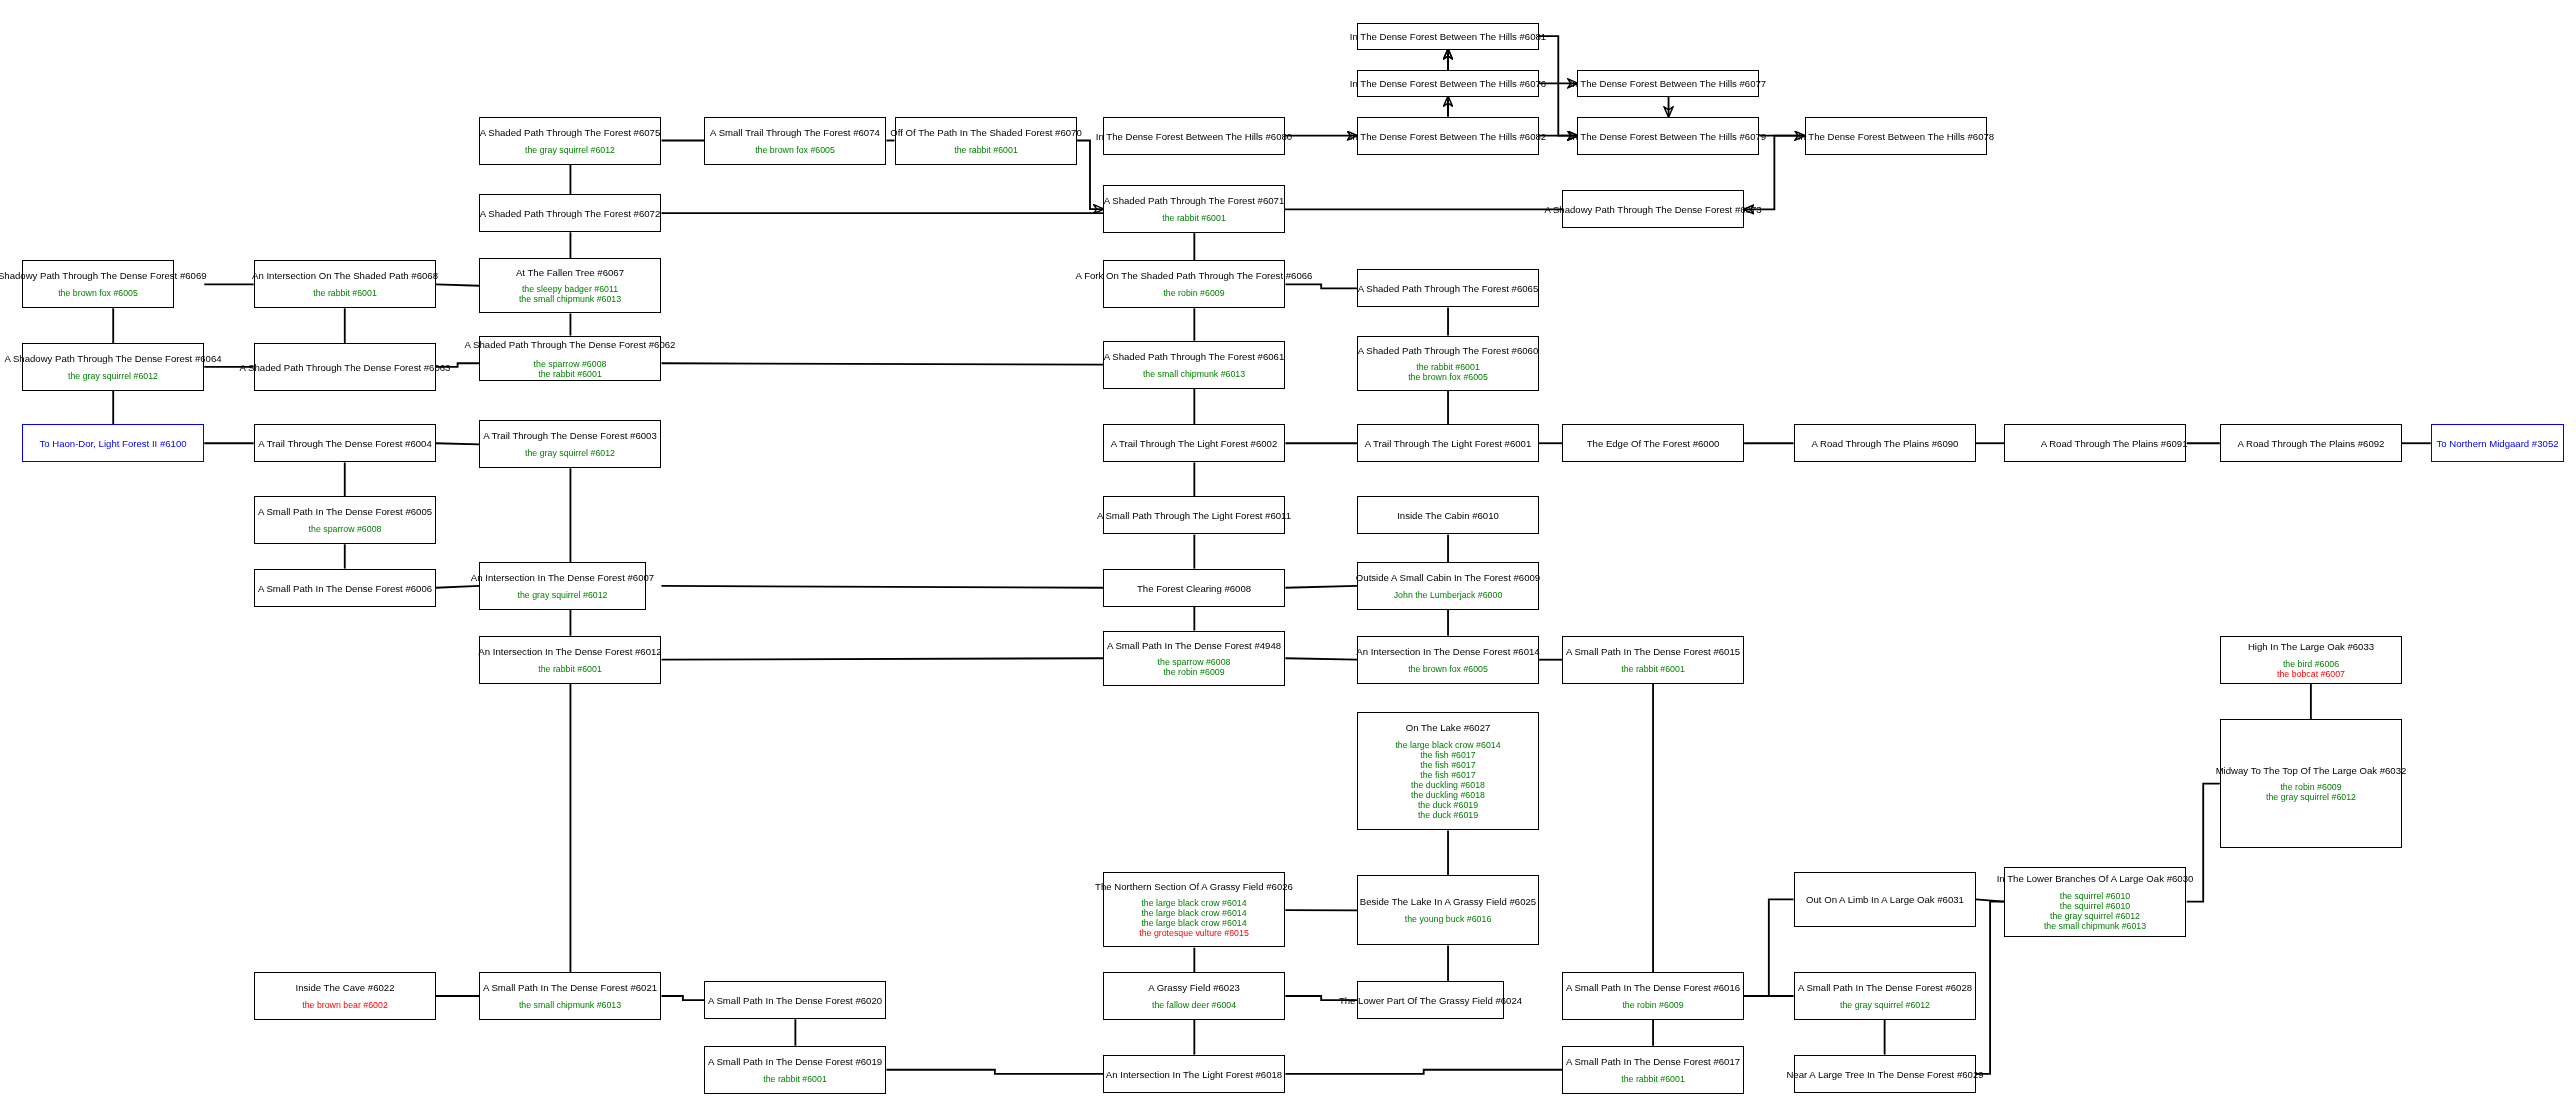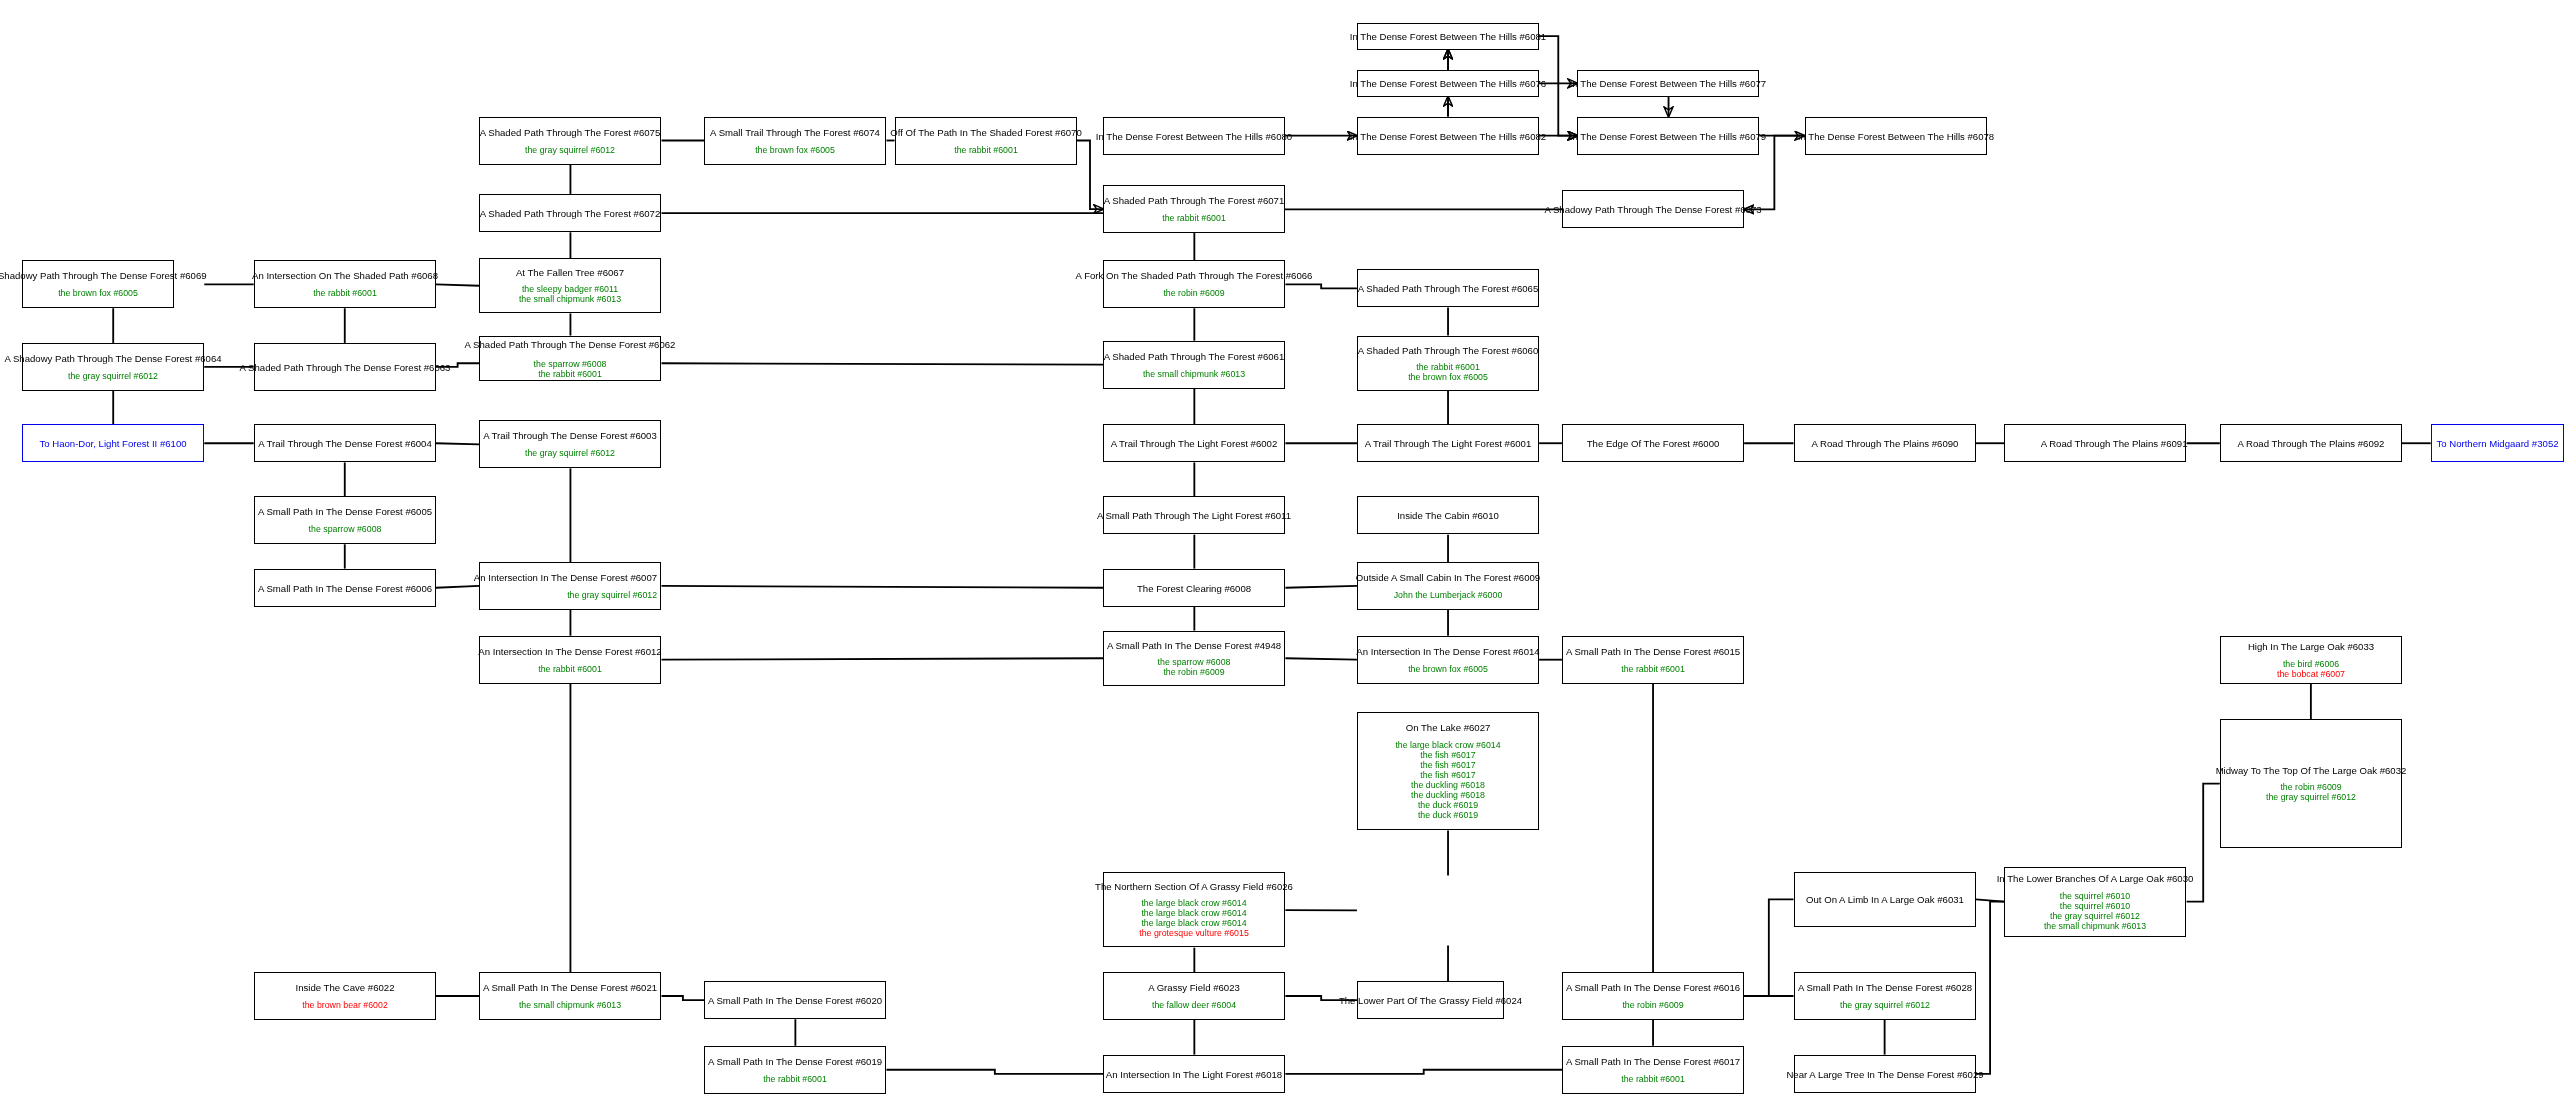--- a/index.html
+++ b/index.html
@@ -312,21 +312,21 @@
       </div>
       <div class="node" style="left: 1103px; top: 496px; width: 182px; height: 38px;">
         <div class="node-title">A Small Path Through The Light Forest #6011</div>
       </div>
       <div class="node" style="left: 1357px; top: 496px; width: 182px; height: 38px;">
         <div class="node-title">Inside The Cabin #6010</div>
       </div>
       <div class="node" style="left: 254px; top: 569px; width: 182px; height: 38px;">
         <div class="node-title">A Small Path In The Dense Forest #6006</div>
       </div>
-      <div class="node" style="left: 479px; top: 562px; width: 182px; height: 48px; align-items: flex-end;">
+      <div class="node" style="left: 479px; top: 562px; width: 167px; height: 48px;">
         <div class="node-title">An Intersection In The Dense Forest #6007</div>
         <div class="node-occupants">
           <div class="occupant">the gray squirrel #6012</div>
         </div>
       </div>
       <div class="node" style="left: 1103px; top: 569px; width: 182px; height: 38px;">
         <div class="node-title">The Forest Clearing #6008</div>
       </div>
       <div class="node" style="left: 1357px; top: 562px; width: 182px; height: 48px; justify-content: center;">
         <div class="node-title">Outside A Small Cabin In The Forest #6009</div>
@@ -388,20 +388,26 @@
       </div>
       <div class="node" style="left: 1103px; top: 872px; width: 182px; height: 75px;">
         <div class="node-title">The Northern Section Of A Grassy Field #6026</div>
         <div class="node-occupants">
           <div class="occupant">the large black crow #6014</div>
           <div class="occupant">the large black crow #6014</div>
           <div class="occupant">the large black crow #6014</div>
           <div class="occupant hostile">the grotesque vulture #6015</div>
         </div>
       </div>
+      <div class="node" style="left: 1357px; top: 875px; width: 182px; height: 70px;">
+        <div class="node-title">Beside The Lake In A Grassy Field #6025</div>
+        <div class="node-occupants">
+          <div class="occupant">the young buck #6016</div>
+        </div>
+      </div>
       <div class="node" style="left: 1794px; top: 872px; width: 182px; height: 55px;">
         <div class="node-title">Out On A Limb In A Large Oak #6031</div>
       </div>
       <div class="node" style="left: 2004px; top: 867px; width: 182px; height: 70px;">
         <div class="node-title">In The Lower Branches Of A Large Oak #6030</div>
         <div class="node-occupants">
           <div class="occupant">the squirrel #6010</div>
           <div class="occupant">the squirrel #6010</div>
           <div class="occupant">the gray squirrel #6012</div>
           <div class="occupant">the small chipmunk #6013</div>

